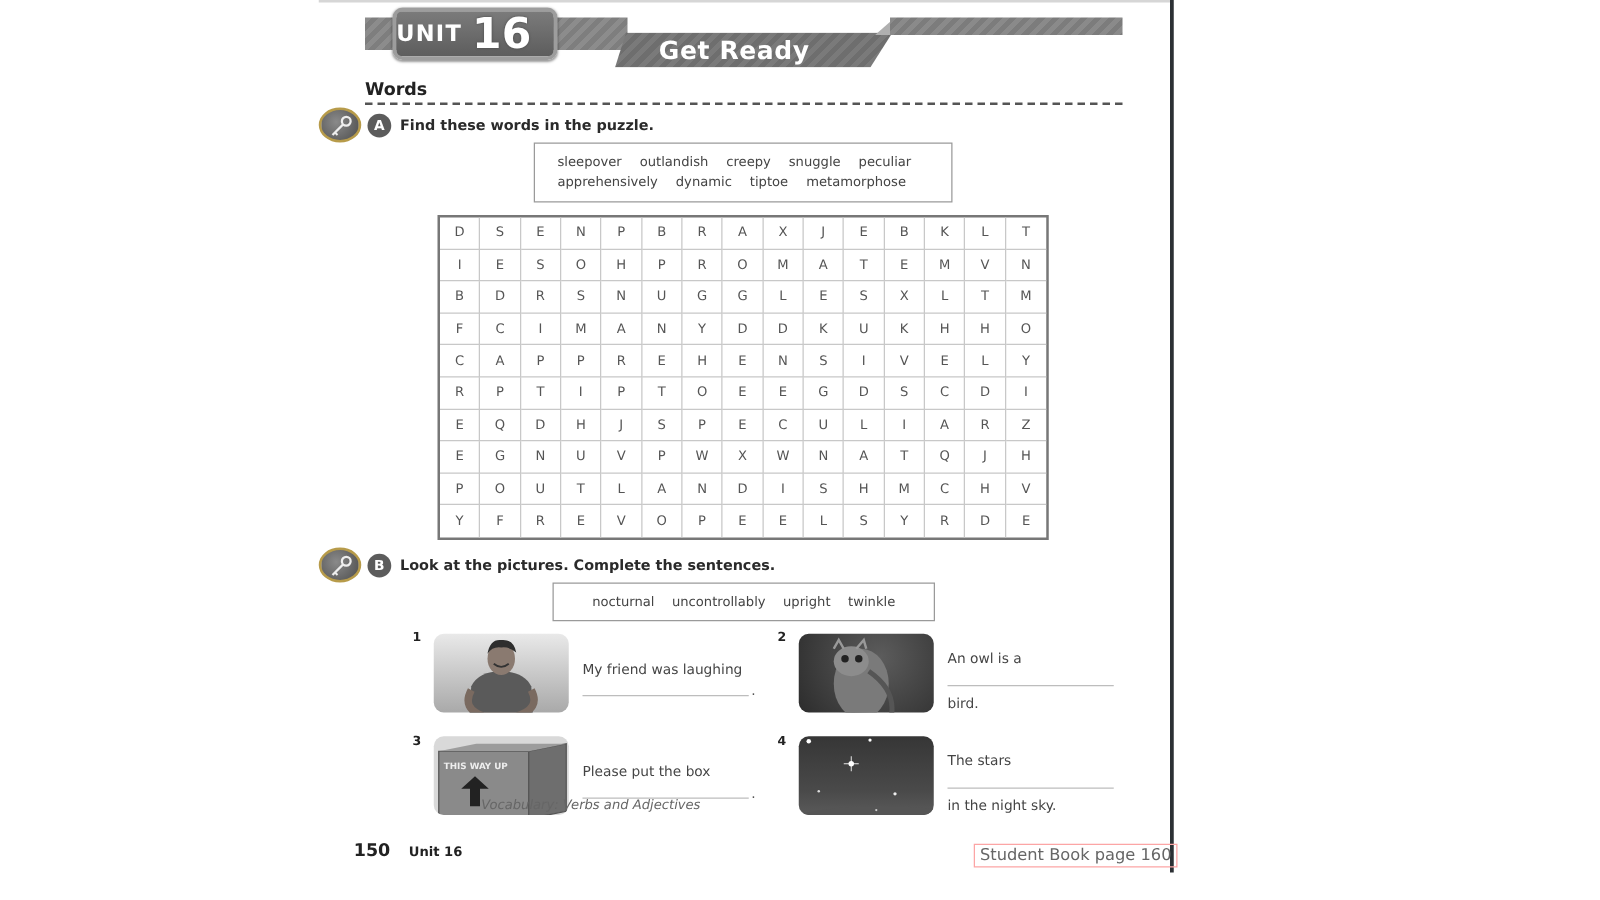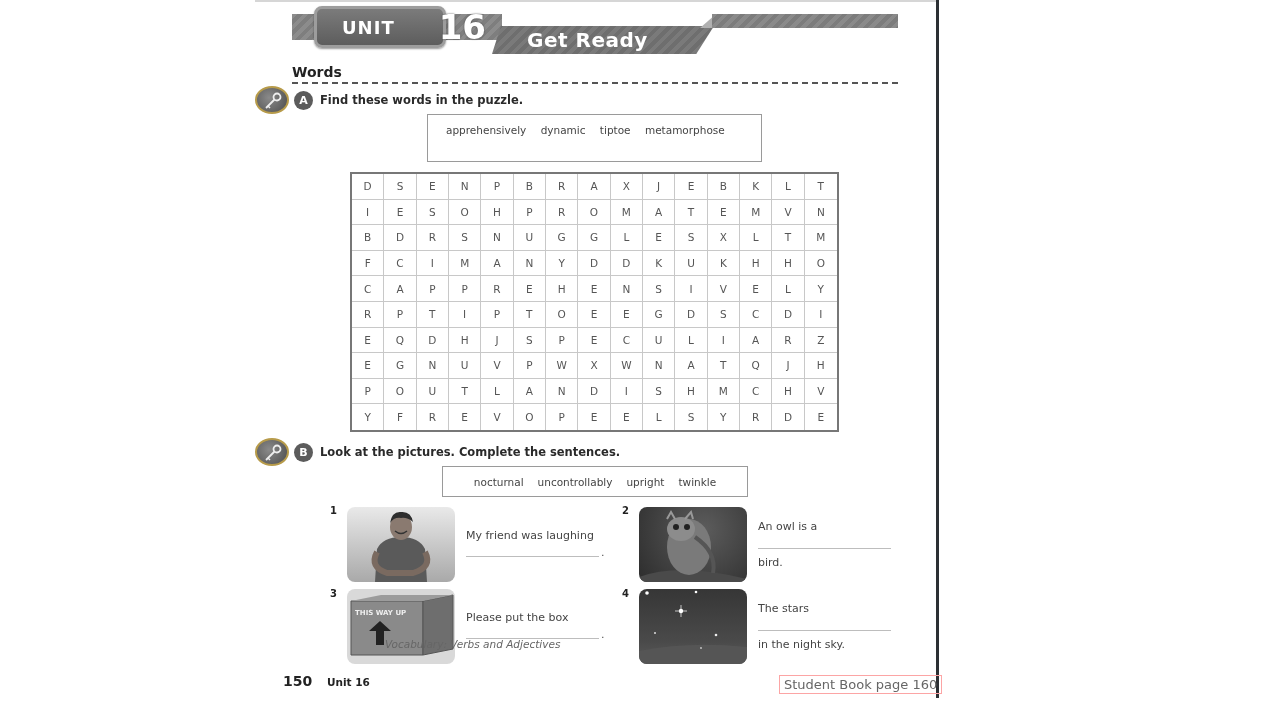--- a/index.html
+++ b/index.html
@@ -15,21 +15,21 @@
       background: repeating-linear-gradient(135deg, #8c8c8c 0 4px, #7e7e7e 4px 8px); }
     .banner-mid { position: absolute; left: 492px; top: 26px; width: 222px; height: 28px;
       background: repeating-linear-gradient(135deg, #7a7a7a 0 4px, #6e6e6e 4px 8px);
       clip-path: polygon(4% 0, 100% 0, 92% 100%, 0 100%); }
     .banner-right { position: absolute; left: 712px; top: 14px; width: 186px; height: 14px;
       background: repeating-linear-gradient(135deg, #8a8a8a 0 4px, #7c7c7c 4px 8px); }
     .banner-connector { position: absolute; left: 700px; top: 14px; width: 16px; height: 14px;
       background: #b0b0b0; clip-path: polygon(100% 0, 100% 100%, 0 100%); }
     .unit-badge { position: absolute; left: 314px; top: 6px; width: 132px; height: 42px;
       background: linear-gradient(#7b7b7b, #5d5d5d); border: 3px solid #9d9d9d; border-radius: 8px;
-      box-shadow: 0 1px 2px rgba(0,0,0,0.4); display: flex; align-items: center; padding-left: 25px; gap: 36px; }
+      box-shadow: 0 1px 2px rgba(0,0,0,0.4); display: flex; align-items: center; padding-left: 0; }
     .unit-word { font-family: "DejaVu Sans", sans-serif; font-weight: bold; font-size: 18px; color: #ffffff; letter-spacing: 1px; }
     .unit-num { font-family: "DejaVu Sans", sans-serif; font-weight: bold; font-size: 34px; color: #ffffff;
       margin-left: 8px; line-height: 1; text-shadow: 0 0 2px #444; }
     .get-ready { position: absolute; left: 527px; top: 28px; font-weight: bold; font-size: 20px; color: #ffffff; letter-spacing: 0.5px; }
 
     
     .words-title { position: absolute; left: 292px; top: 64px; font-weight: bold; font-size: 14px; color: #222; }
     .words-rule { position: absolute; left: 292px; top: 82px; width: 606px; height: 0; border-top: 2px dashed #555; }
 
     
@@ -48,21 +48,21 @@
     .word-box-b span { margin: 15px 7px; }
 
     
     .grid { position: absolute; left: 350px; top: 172px; width: 489px; height: 260px;
       border: 2px solid #777; display: grid; grid-template-columns: repeat(15, 1fr); grid-template-rows: repeat(10, 1fr); }
     .cell { border-right: 1px solid #c8c8c8; border-bottom: 1px solid #c8c8c8; display: flex; align-items: center;
       justify-content: center; font-size: 10.5px; color: #555; }
 
     
     .item-num { position: absolute; font-weight: bold; font-size: 10px; color: #222; }
-    .pic { position: absolute; width: 108px; height: 75px; border-radius: 8px; overflow: hidden; }
+    .pic { position: absolute; width: 108px; height: 63px; border-radius: 8px; overflow: hidden; }
     .pic-boy { left: 347px; top: 507px; background: linear-gradient(#e9e9e9, #a9a9a9); }
     .pic-owl { left: 639px; top: 507px; background: radial-gradient(circle at 60% 30%, #5c5c5c, #2c2c2c); }
     .pic-box { left: 347px; top: 589px; background: #d9d9d9; }
     .pic-stars { left: 639px; top: 589px; background: linear-gradient(#363636, #4a4a4a 70%, #5a5a5a); }
     .sentence { position: absolute; font-size: 11px; color: #444; }
     .blank { position: absolute; height: 0; border-top: 1px solid #bdbdbd; }
     .period { position: absolute; font-size: 11px; color: #555; }
 
     
     .footer-page { position: absolute; left: 283px; top: 673px; font-weight: bold; font-size: 14px; color: #222; }
@@ -94,20 +94,27 @@
   <svg width="20" height="18" viewBox="0 0 20 18">
       <circle cx="14" cy="5" r="3.5" fill="none" stroke="#eee" stroke-width="1.8"></circle>
       <line x1="11.5" y1="7.5" x2="3" y2="16" stroke="#eee" stroke-width="1.8"></line>
       <line x1="5" y1="14" x2="7" y2="16" stroke="#eee" stroke-width="1.5"></line>
     </svg>
 </div>
 <div class="letter-badge" style="left:294px;top:91px;">A</div>
 <div class="instruction" style="left:320px;top:93px;">Find these words in the puzzle.</div>
 
 <div class="word-box word-box-a">
+  <div class="row">
+    <span>sleepover</span>
+    <span>outlandish</span>
+    <span>creepy</span>
+    <span>snuggle</span>
+    <span>peculiar</span>
+  </div>
   <div class="row">
     <span>apprehensively</span>
     <span>dynamic</span>
     <span>tiptoe</span>
     <span>metamorphose</span>
   </div>
 </div>
 
 <div class="grid" id="wordgrid">
     <div class="cell">D</div>

